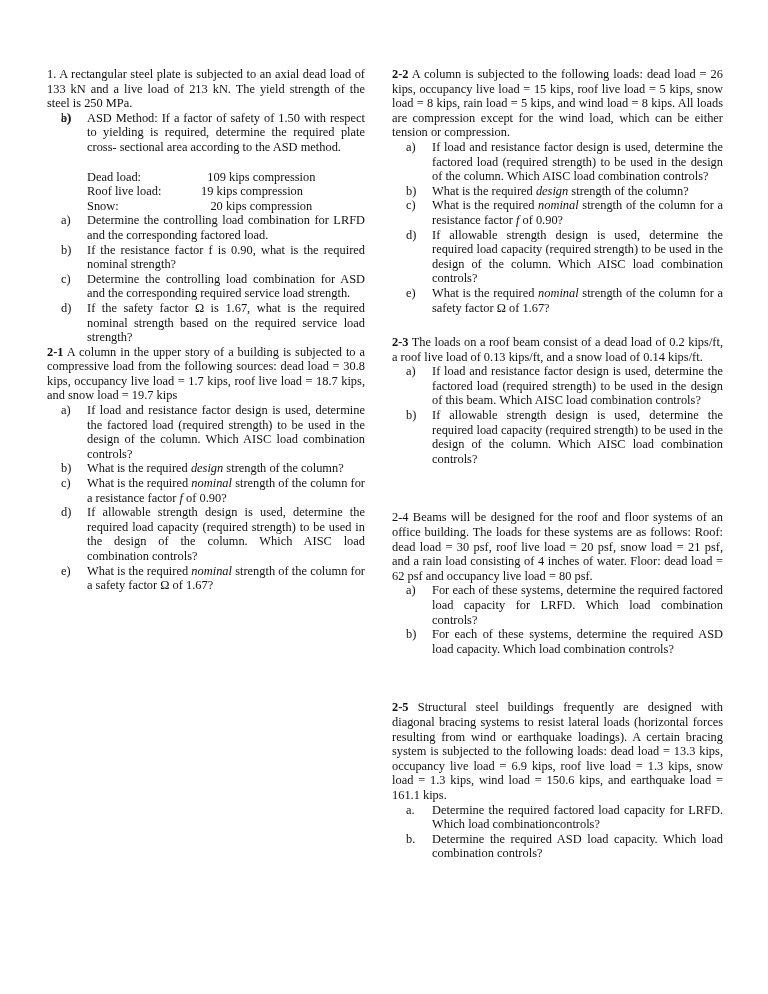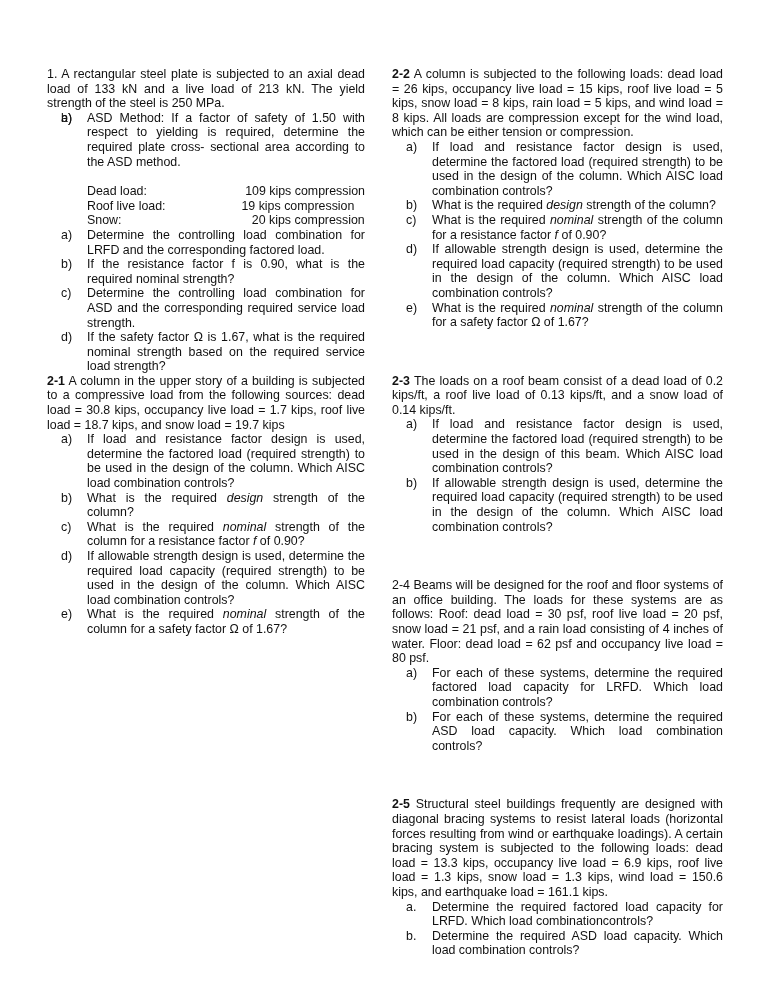--- a/index.html
+++ b/index.html
@@ -1,28 +1,28 @@
 <!DOCTYPE html>
 <html><head>
 <meta charset="utf-8">
 <style>
   html,body{margin:0;padding:0;background:#fff;}
   body{width:768px;height:994px;position:relative;overflow:hidden;
        font-family:"Liberation Sans",sans-serif;font-size:12.4px;line-height:14.6px;color:#111;}
   .col{position:absolute;top:67px;}
   .left{left:47px;width:318px;}
   .right{left:392px;width:331px;}
-  .block{text-align:justify;}
+  .block{text-align:justify;font-family:Liberation Serif, serif;}
   p{margin:0;}
   ol{margin:0;padding:0;list-style:none;}
   li{position:relative;padding-left:40px;text-align:justify;}
   li .lbl{position:absolute;left:14px;top:0;}
   .num{font-weight:bold;}
   .loads{padding-left:40px;}
-  .loads .row{display:flex;gap:40px;}
+  .loads .row{display:flex;}
   .loads .k{width:111px;}
 </style>
 </head>
 <body>
 
 <div class="col left">
 
   <div class="block">
     <p>1. A rectangular steel plate is subjected to an axial dead load of 133 kN and a live load of 213 kN. The yield strength of the steel is 250 MPa.</p>
     <ol>
@@ -72,21 +72,21 @@
     <p><span class="num">2-2</span><span> A column is subjected to the following loads: dead load = 26 kips, occupancy live load = 15 kips, roof live load = 5 kips, snow load = 8 kips, rain load = 5 kips, and wind load = 8 kips. All loads are compression except for the wind load, which can be either tension or compression.</span></p>
     <ol>
       <li><span class="lbl">a)</span><span>If load and resistance factor design is used, determine the factored load (required strength) to be used in the design of the column. Which AISC load combination controls?</span></li>
       <li><span class="lbl">b)</span><span>What is the required </span><em>design</em><span> strength of the column?</span></li>
       <li><span class="lbl">c)</span><span>What is the required </span><em>nominal</em><span> strength of the column for a resistance factor </span><em>f</em><span> of 0.90?</span></li>
       <li><span class="lbl">d)</span><span>If allowable strength design is used, determine the required load capacity (required strength) to be used in the design of the column. Which AISC load combination controls?</span></li>
       <li><span class="lbl">e)</span><span>What is the required </span><em>nominal</em><span> strength of the column for a safety factor Ω of 1.67?</span></li>
     </ol>
   </div>
 
-  <div class="block" style="margin-top:44px">
+  <div class="block" style="margin-top:20px">
     <p><span class="num">2-3</span><span> The loads on a roof beam consist of a dead load of 0.2 kips/ft, a roof live load of 0.13 kips/ft, and a snow load of 0.14 kips/ft.</span></p>
     <ol>
       <li><span class="lbl">a)</span><span>If load and resistance factor design is used, determine the factored load (required strength) to be used in the design of this beam. Which AISC load combination controls?</span></li>
       <li><span class="lbl">b)</span><span>If allowable strength design is used, determine the required load capacity (required strength) to be used in the design of the column. Which AISC load combination controls?</span></li>
     </ol>
   </div>
 
   <div class="block" style="margin-top:44px">
     <p>2-4 Beams will be designed for the roof and floor systems of an office building. The loads for these systems are as follows: Roof: dead load = 30 psf, roof live load = 20 psf, snow load = 21 psf, and a rain load consisting of 4 inches of water. Floor: dead load = 62 psf and occupancy live load = 80 psf.</p>
     <ol>

